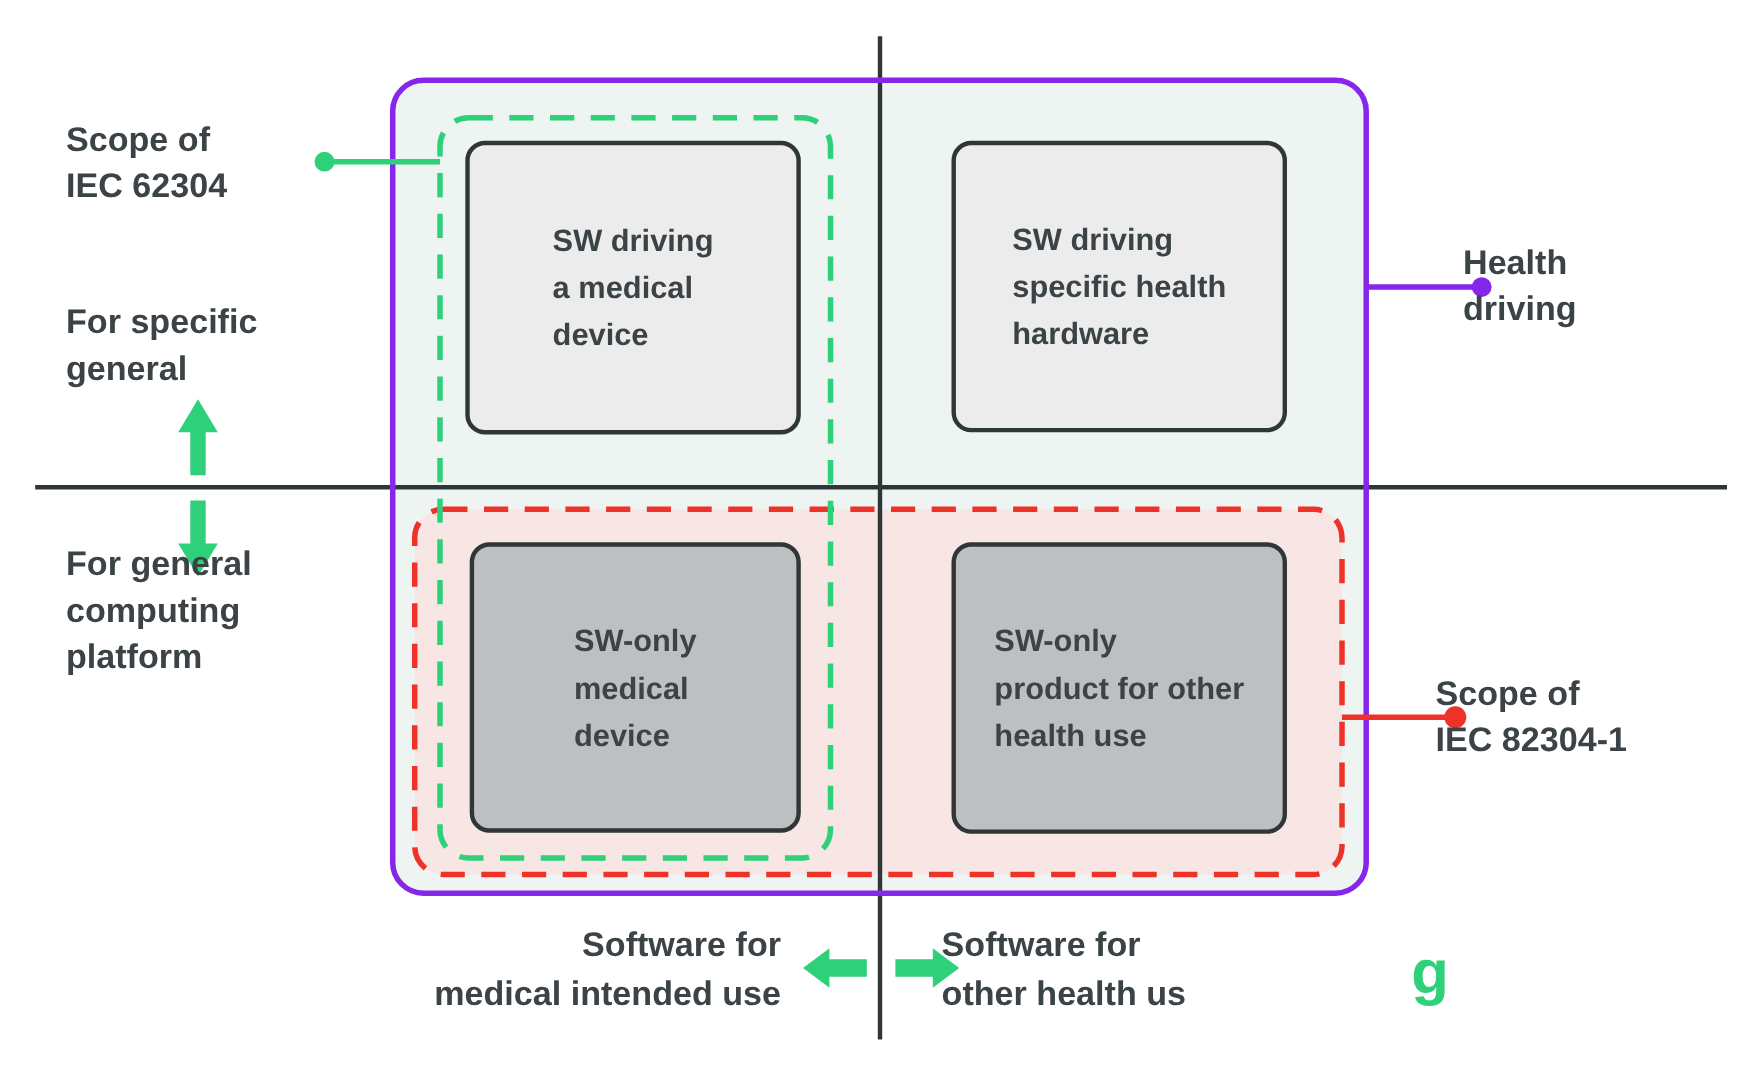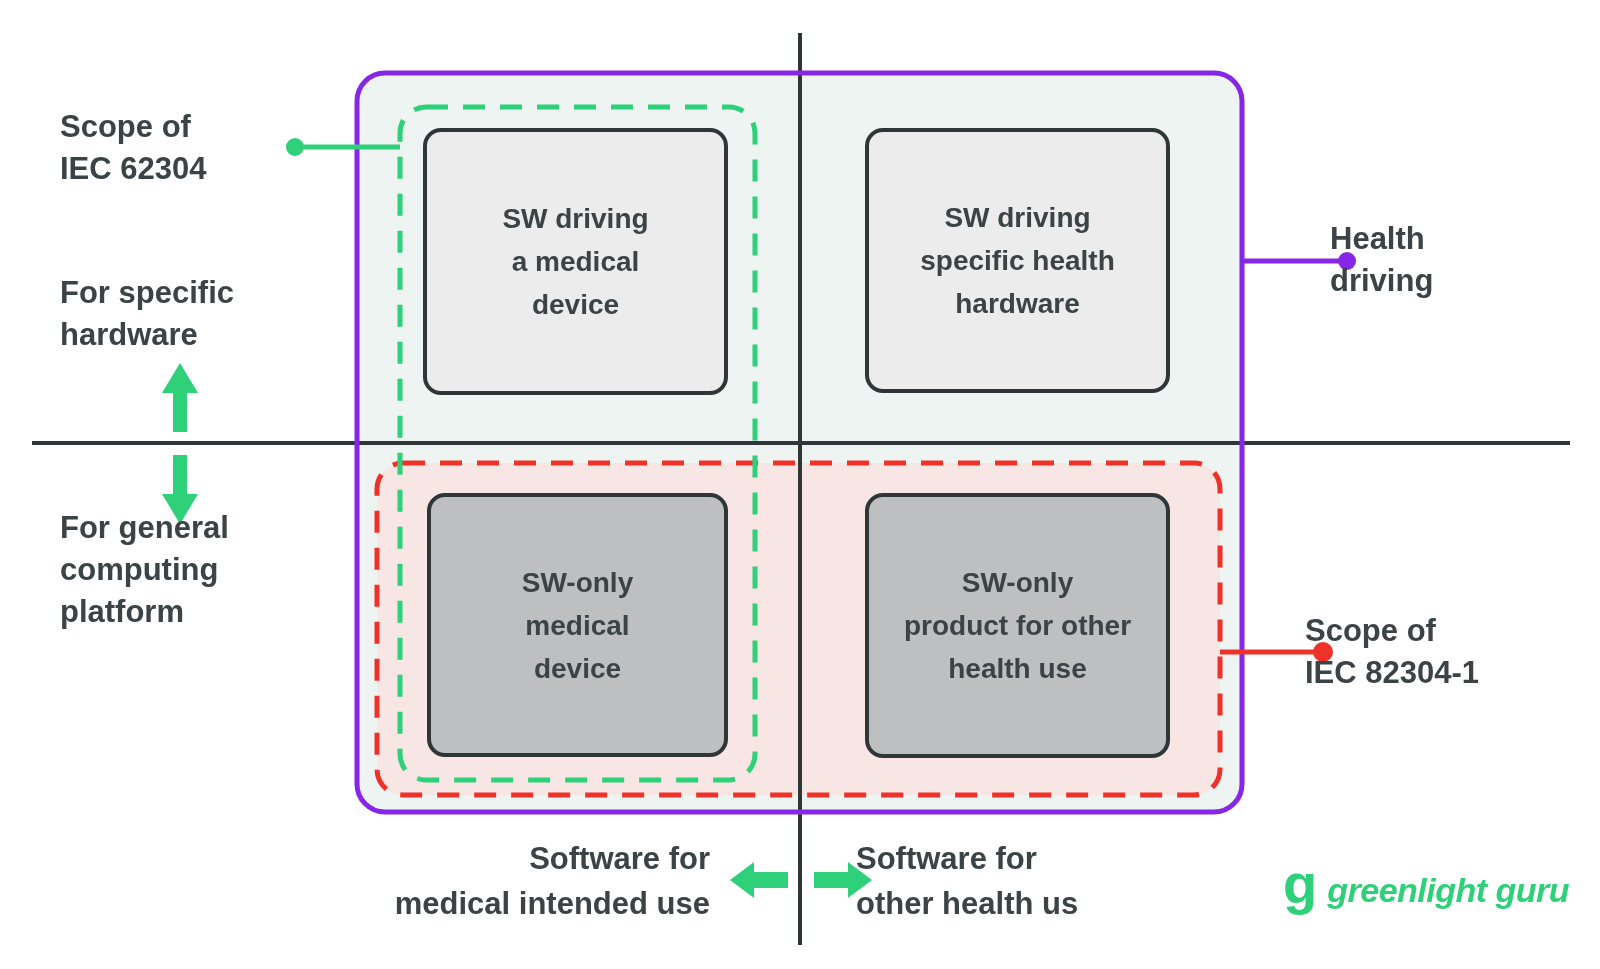--- a/index.html
+++ b/index.html
@@ -19,34 +19,34 @@
     font-family:"Liberation Sans","DejaVu Sans",sans-serif;
     font-weight:700;color:var(--text);overflow:hidden;
   }
   .abs{position:absolute;}
   .fill-box{position:absolute;border-radius:28px;}
   #mint-fill{left:357px;top:73px;width:885px;height:739px;background:var(--mint);}
   #pink-fill{left:377px;top:463px;width:843px;height:332px;background:var(--pink);border-radius:26px;}
   #overlay-svg{left:0;top:0;width:1600px;height:969px;}
   .card{
     position:absolute;display:flex;align-items:center;justify-content:center;
-    border:4px solid var(--ink);border-radius:18px;text-align:center;
+    border:4px solid var(--ink);border-radius:18px;
     font-size:28px;line-height:43px;color:var(--text);white-space:pre-line;
   }
   #card-tl{left:423px;top:128px;width:297px;height:259px;background:var(--card-light);}
   #card-tr{left:865px;top:128px;width:297px;height:257px;background:var(--card-light);}
   #card-bl{left:427px;top:493px;width:293px;height:256px;background:var(--card-dark);}
   #card-br{left:865px;top:493px;width:297px;height:257px;background:var(--card-dark);}
   .lbl{
     position:absolute;white-space:pre-line;color:var(--text);
     font-size:31px;line-height:42px;text-align:left;
   }
   #lbl-scope62304{left:60px;top:106px;width:240px;}
   #lbl-specific{left:60px;top:272px;width:240px;}
-  #lbl-general{left:60px;top:507px;width:240px;}
+  #lbl-general{left:60px;top:492px;width:240px;}
   #lbl-health{left:1330px;top:218px;width:200px;}
   #lbl-scope82304{left:1305px;top:610px;width:230px;}
   #lbl-sw-medical{left:340px;top:836px;width:370px;text-align:right;line-height:45px;}
   #lbl-sw-other{left:856px;top:836px;width:380px;text-align:left;line-height:45px;}
   #logo{
     position:absolute;left:1283px;top:862px;display:flex;align-items:center;gap:10px;
   }
   #logo .mark{
     color:var(--green);font-size:56px;line-height:56px;font-weight:700;
     transform:translateY(-6px);
@@ -105,31 +105,30 @@
   </div>
   <div id="card-br" class="card">
     <span>SW-only
 product for other
 health use</span>
   </div>
 
   <div id="lbl-scope62304" class="lbl">Scope of
 IEC 62304</div>
   <div id="lbl-specific" class="lbl">For specific
-hardware</div>
+general</div>
   <div id="lbl-general" class="lbl">For general
 computing
 platform</div>
   <div id="lbl-health" class="lbl">Health
 driving</div>
   <div id="lbl-scope82304" class="lbl">Scope of
 IEC 82304-1</div>
   <div id="lbl-sw-medical" class="lbl">Software for
 medical intended use</div>
   <div id="lbl-sw-other" class="lbl">Software for
 other health us</div>
 
   <div id="logo">
     <span class="mark">g</span>
-    <span class="word">greenlight guru</span>
   </div>
 
 </div>
 
 </body></html>

